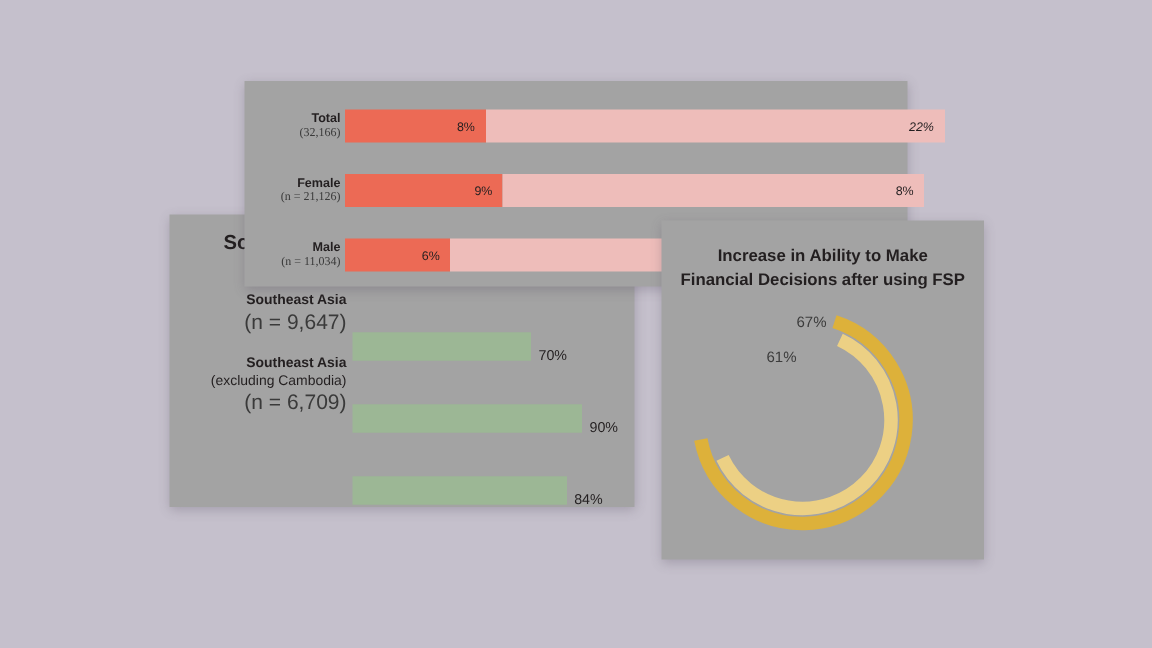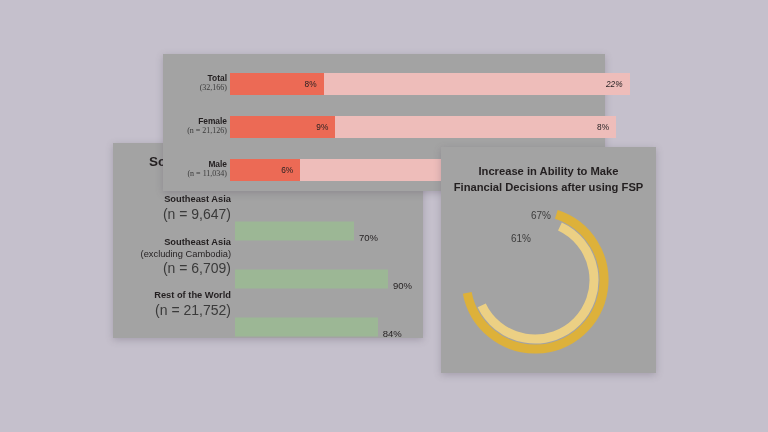--- a/index.html
+++ b/index.html
@@ -112,24 +112,20 @@
         <span class="l2">(excluding Cambodia)</span>
         <span class="n">(n = 6,709)</span>
       </div>
       <div class="gbarwrap">
         <div class="gbar" style="width: 153px;"></div>
         <div class="gval" style="left: 158px;">90%</div>
       </div>
     </div>
 
     <div class="grow">
-      <div class="glabel">
-        <span class="l1">Rest of the World</span>
-        <span class="n">(n = 21,752)</span>
-      </div>
       <div class="gbarwrap">
         <div class="gbar" style="width: 142.8px;"></div>
         <div class="gval" style="left: 147.8px;">84%</div>
       </div>
     </div>
 
   </div>
 </div>
 
 <div class="panel" id="panel-red">

